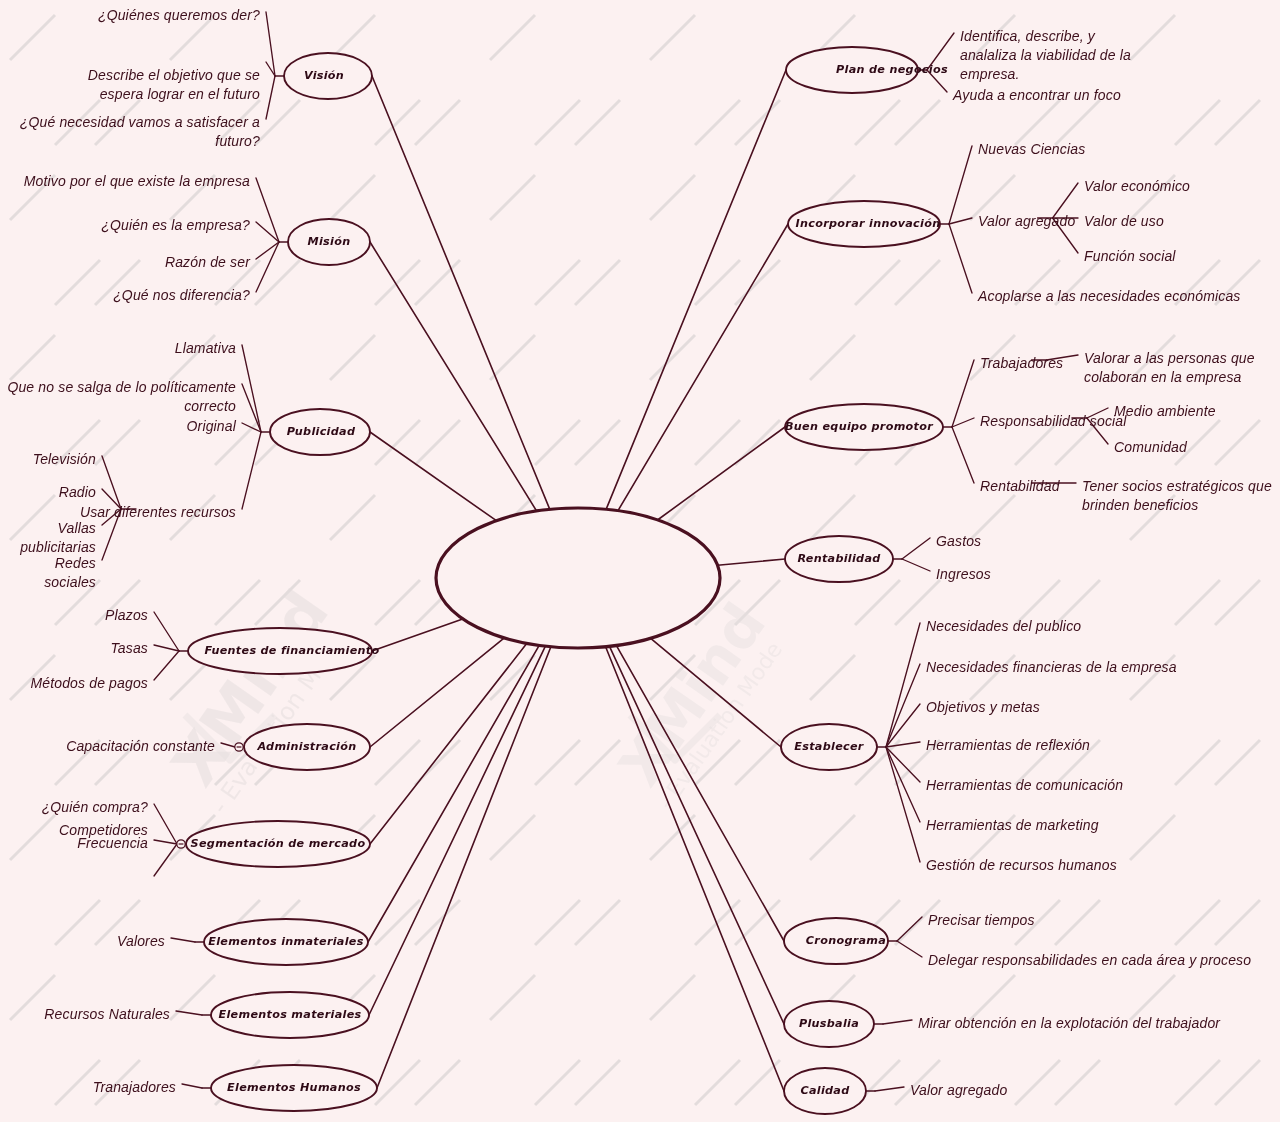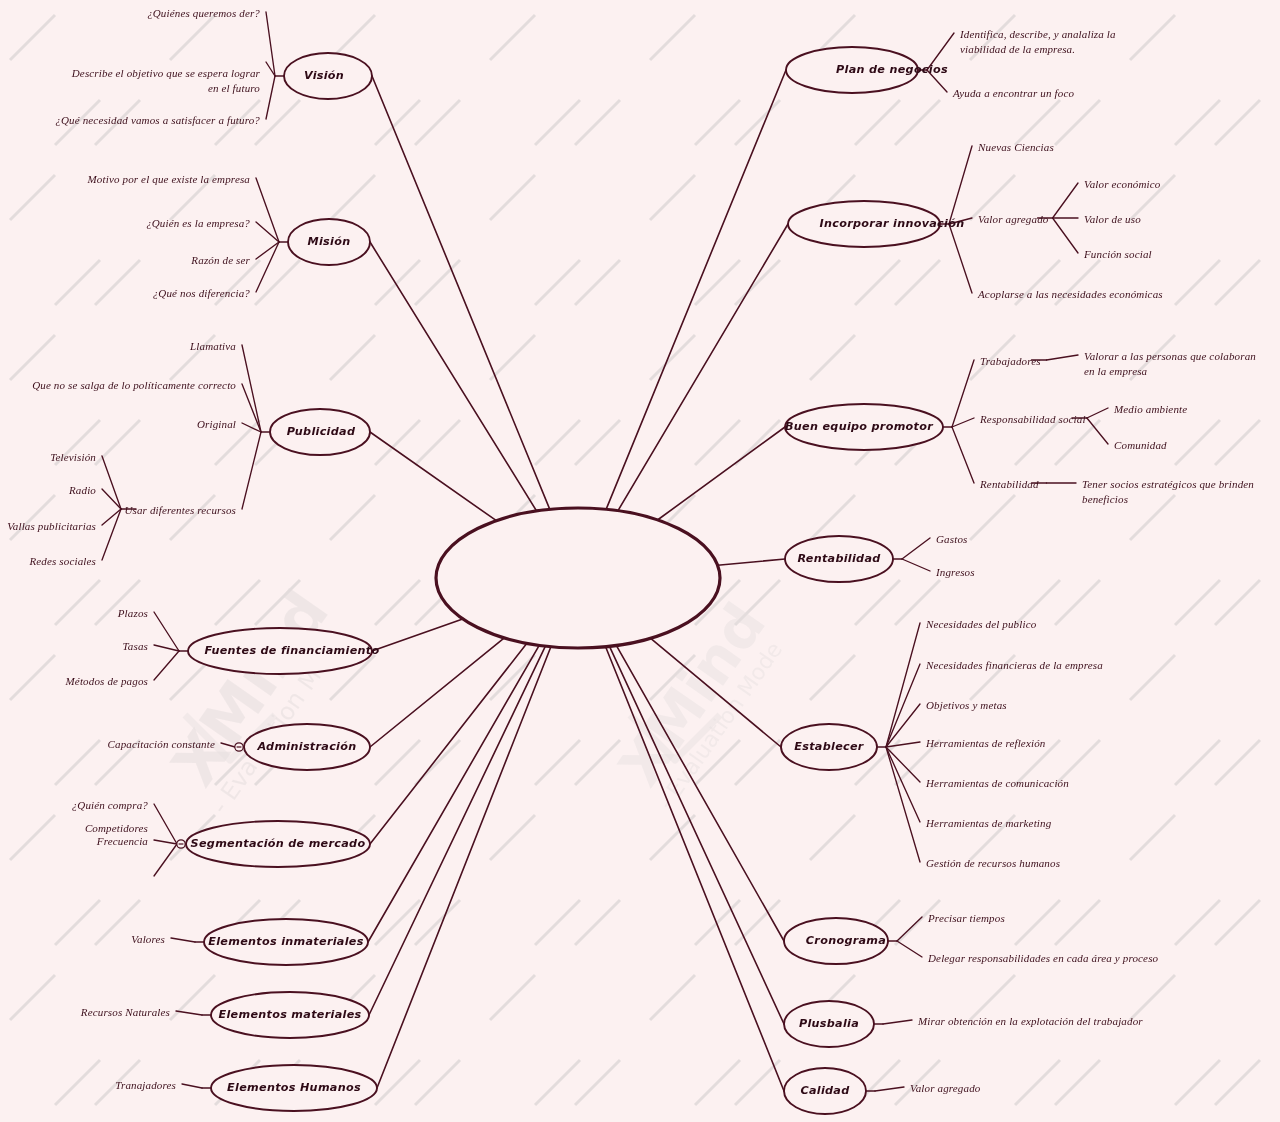--- a/index.html
+++ b/index.html
@@ -50,23 +50,23 @@
     stroke: #4a1020;
     stroke-width: 1.2;
   }
   .toggle-minus {
     stroke: #4a1020;
     stroke-width: 1.2;
   }
   .lbl {
     position: absolute;
     color: #3d0f1c;
-    font-family: Liberation Serif, serif;
+    font-family: Liberation Sans, sans-serif;
     font-style: italic;
-    font-size: 11px;
+    font-size: 14px;
     line-height: 1.35;
     white-space: pre-line;
     letter-spacing: 0.15px;
   }
   .lbl.r { text-align: right; }
   .lbl.l { text-align: left; }
   .node-lbl {
     position: absolute;
     color: #2e0a16;
     font-family: "DejaVu Sans", sans-serif;
@@ -269,21 +269,21 @@
       <div class="lbl r" style="right: 1132px; top: 821px;">Competidores</div>
       <div class="node-lbl" style="left: 204px; top: 935px; width: 164px;">Elementos inmateriales</div>
       <div class="lbl r" style="right: 1115px; top: 932px;">Valores</div>
       <div class="node-lbl" style="left: 211px; top: 1008px; width: 158px;">Elementos materiales</div>
       <div class="lbl r" style="right: 1110px; top: 1005px;">Recursos Naturales</div>
       <div class="node-lbl" style="left: 211px; top: 1081px; width: 166px;">Elementos Humanos</div>
       <div class="lbl r" style="right: 1104px; top: 1078px;">Tranajadores</div>
       <div class="node-lbl" style="left: 786px; top: 63px; width: 132px; margin-left: 40px;">Plan de negocios</div>
       <div class="lbl l" style="width: 190px; left: 960px; top: 27px;">Identifica, describe, y analaliza la viabilidad de la empresa.</div>
       <div class="lbl l" style="left: 953px; top: 86px;">Ayuda a encontrar un foco</div>
-      <div class="node-lbl" style="left: 816px; top: 217px; width: 152px;">Incorporar innovación</div>
+      <div class="node-lbl" style="left: 792px; top: 217px; width: 152px;">Incorporar innovación</div>
       <div class="lbl l" style="left: 978px; top: 140px;">Nuevas Ciencias</div>
       <div class="lbl l" style="left: 978px; top: 212px;">Valor agregado</div>
       <div class="lbl l" style="left: 1084px; top: 177px;">Valor económico</div>
       <div class="lbl l" style="left: 1084px; top: 212px;">Valor de uso</div>
       <div class="lbl l" style="left: 1084px; top: 247px;">Función social</div>
       <div class="lbl l" style="left: 978px; top: 287px;">Acoplarse a las necesidades económicas</div>
       <div class="node-lbl" style="left: 785px; top: 420px; width: 136px;">Buen equipo promotor</div>
       <div class="lbl l" style="left: 980px; top: 354px;">Trabajadores</div>
       <div class="lbl l" style="width: 176px; left: 1084px; top: 349px;">Valorar a las personas que colaboran en la empresa</div>
       <div class="lbl l" style="left: 980px; top: 412px;">Responsabilidad social</div>

